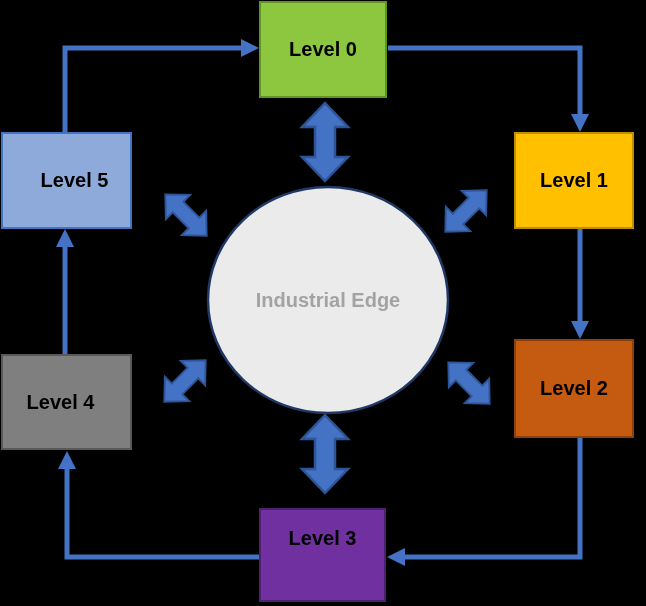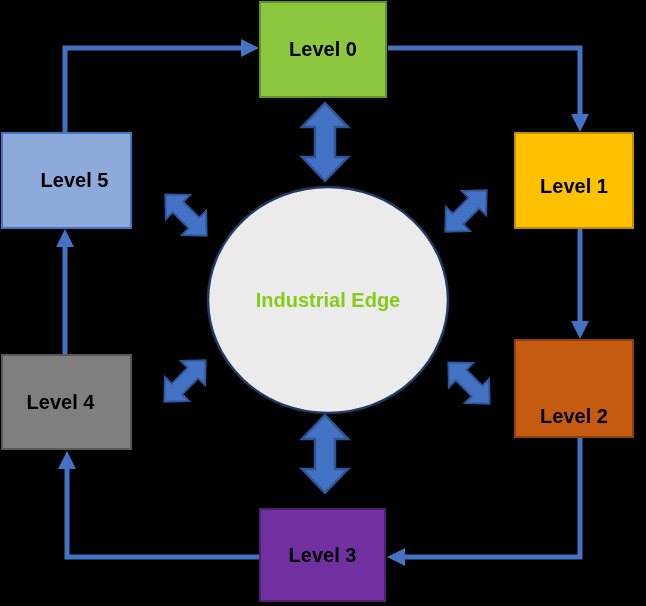--- a/index.html
+++ b/index.html
@@ -35,21 +35,21 @@
   }
   .center-label {
     position: absolute;
     display: flex;
     flex-direction: column;
     align-items: center;
     justify-content: center;
     font-weight: bold;
     font-size: 20px;
     line-height: 27px;
-    color: #84cc16;
+    color: #a3a3a3;
     text-align: center;
     pointer-events: none;
   }
 </style>
 </head>
 <body>
 
 <div id="canvas">
 
   <svg id="connector-layer" viewBox="0 0 646 606" xmlns="http://www.w3.org/2000/svg">
@@ -88,23 +88,23 @@
 
     <use href="#dblArrowShape" class="dbl-arrow" transform="translate(325,142)" fill="#4472C4"></use>
     <use href="#dblArrowShape" class="dbl-arrow" transform="translate(325,454)" fill="#4472C4"></use>
     <use href="#dblArrowShape" class="dbl-arrow" transform="translate(466,211) rotate(45) scale(0.75)" fill="#4472C4"></use>
     <use href="#dblArrowShape" class="dbl-arrow" transform="translate(469,383) rotate(-45) scale(0.75)" fill="#4472C4"></use>
     <use href="#dblArrowShape" class="dbl-arrow" transform="translate(186,215) rotate(-45) scale(0.75)" fill="#4472C4"></use>
     <use href="#dblArrowShape" class="dbl-arrow" transform="translate(185,381) rotate(45) scale(0.75)" fill="#4472C4"></use>
   </svg>
 
   <div class="node-label" style="left:260px; top:2px; width:126px; height:95px;">Level 0</div>
-  <div class="node-label" style="left:515px; top:139px; width:118px; height:95px;">Level 1</div>
-  <div class="node-label" style="left:515px; top:340px; width:118px; height:97px;margin-top:28px;">Level 2</div>
-  <div class="node-label" style="left:260px; top:514px; width:125px; height:83px;">Level 3</div>
+  <div class="node-label" style="left:515px; top:133px; width:118px; height:95px;">Level 1</div>
+  <div class="node-label" style="left:515px; top:340px; width:118px; height:97px;">Level 2</div>
+  <div class="node-label" style="left:260px; top:497px; width:125px; height:83px;">Level 3</div>
   <div class="node-label" style="left:2px; top:355px; width:117px; height:94px;">Level 4</div>
   <div class="node-label" style="left:10px; top:133px; width:129px; height:95px;">Level 5</div>
 
   <div class="center-label" style="left:208px; top:258px; width:240px; height:84px;">
     <span>Industrial Edge</span>
   </div>
 
 </div>
 
 </body></html>

